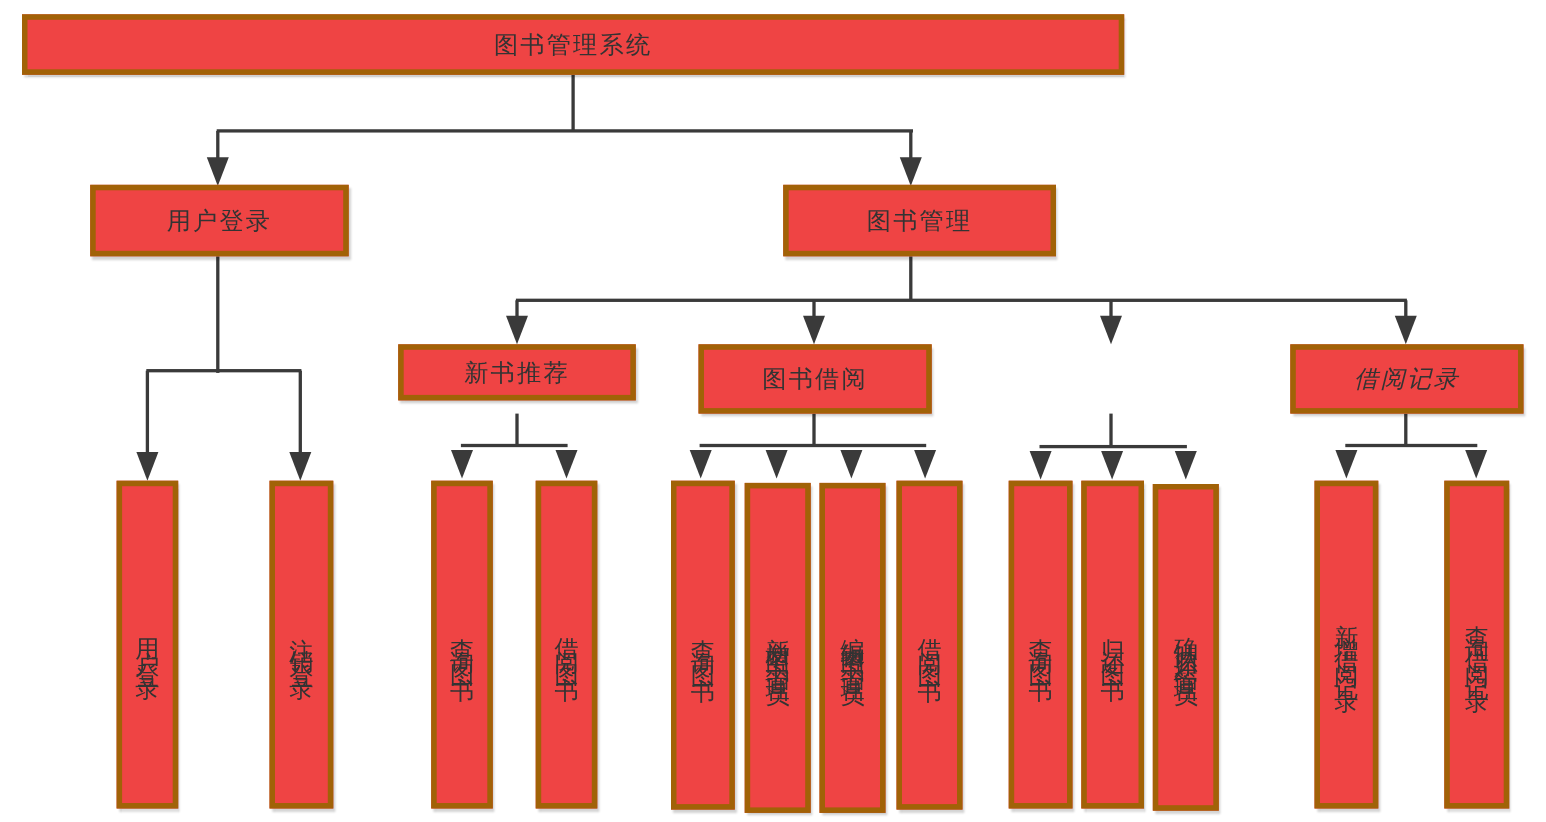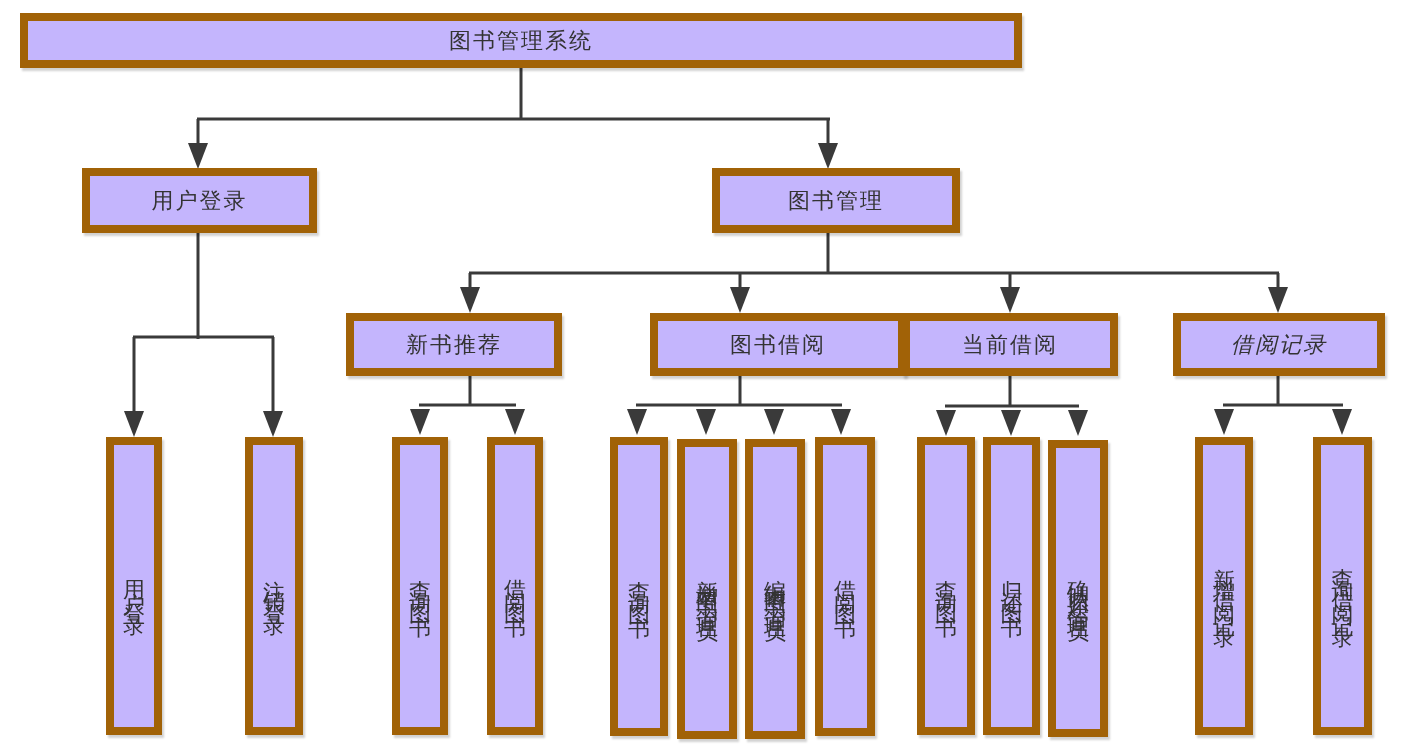--- a/index.html
+++ b/index.html
@@ -7,22 +7,22 @@
     position: relative;
     width: 1405px;
     height: 747px;
     background: #ffffff;
     font-family: "Liberation Sans", "DejaVu Sans", sans-serif;
     overflow: hidden;
   }
   .node {
     position: absolute;
     box-sizing: border-box;
-    border: 8px solid #a16207;
-    background: #c4b5fd;
+    border: 5px solid #a16207;
+    background: #ef4444;
     display: flex;
     align-items: center;
     justify-content: center;
     color: #333333;
     font-size: 22px;
     letter-spacing: 2px;
     box-shadow: 2px 3px 2px rgba(0,0,0,0.18);
     z-index: 2;
   }
   .vnode {
@@ -96,23 +96,22 @@
   <div class="hline" style="left:469px; top:273px; width:810px;"></div>
   <div class="vline" style="left:470px; top:273px; height:16px;"></div>
   <div class="arrow" style="left:470px; top:287px;"></div>
   <div class="vline" style="left:740px; top:273px; height:16px;"></div>
   <div class="arrow" style="left:740px; top:287px;"></div>
   <div class="vline" style="left:1010px; top:273px; height:16px;"></div>
   <div class="arrow" style="left:1010px; top:287px;"></div>
   <div class="vline" style="left:1278px; top:273px; height:16px;"></div>
   <div class="arrow" style="left:1278px; top:287px;"></div>
 
-  <div class="node" style="left:346px; top:313px; width:216px; height:63px;">新书推荐</div>
-  <div class="node" style="left:650px; top:313px; width:256px; height:63px;">图书借阅</div>
-  <div class="node" style="left:902px; top:313px; width:216px; height:63px;">当前借阅</div>
+  <div class="node" style="left:362px; top:313px; width:216px; height:51px;">新书推荐</div>
+  <div class="node" style="left:635px; top:313px; width:212px; height:63px;">图书借阅</div>
   <div class="node" style="left:1173px; top:313px; width:212px; height:63px;font-style:italic;">借阅记录</div>
 
   <div class="vline" style="left:470px; top:376px; height:30px;"></div>
   <div class="hline" style="left:419px; top:405px; width:97px;"></div>
   <div class="arrow" style="left:420px; top:409px;"></div>
   <div class="arrow" style="left:515px; top:409px;"></div>
 
   <div class="vline" style="left:740px; top:376px; height:30px;"></div>
   <div class="hline" style="left:636px; top:405px; width:206px;"></div>
   <div class="arrow" style="left:637px; top:409px;"></div>

